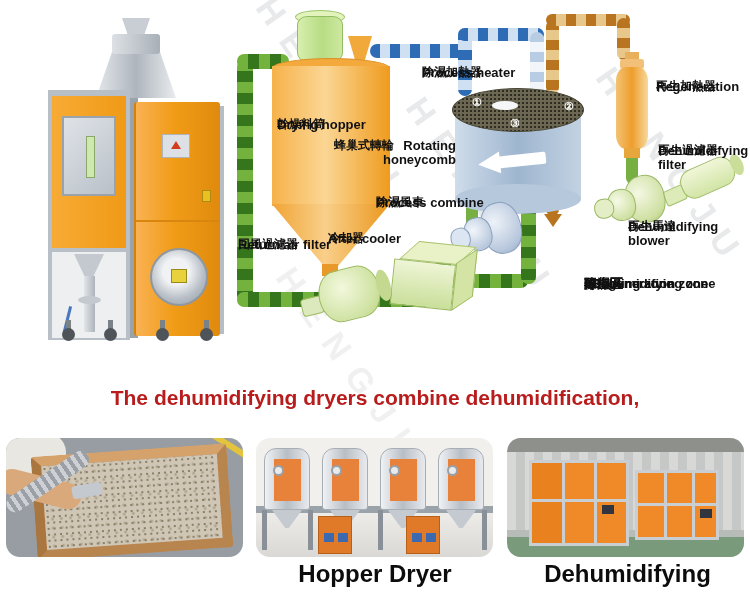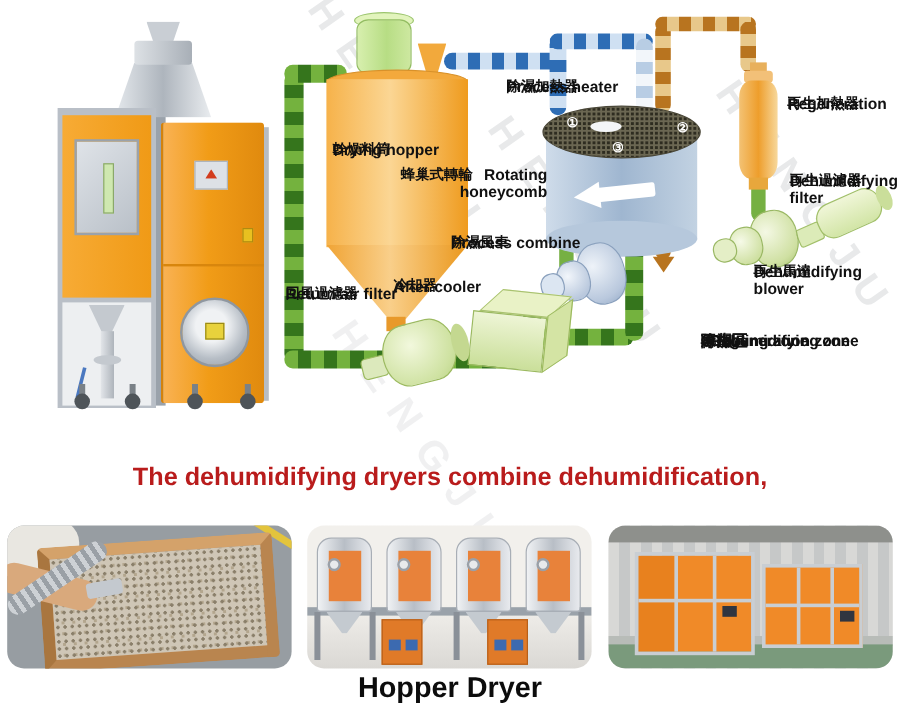--- a/index.html
+++ b/index.html
@@ -435,14 +435,15 @@
     </div>
     <div class="p3-cab p3-cab1">
       <div class="p3-grid-v" style="left:30px;"></div>
         <div class="p3-grid-v" style="left:62px;"></div>
       <div class="p3-grid-h" style="top:36px;"></div>
       <div class="p3-scr" style="left:70px; top:42px;"></div>
     </div>
   </div>
 
   <div class="photo-label pl2">Hopper Dryer</div>
+  <div class="photo-label pl3">Dehumidifying</div>
 
 </div>
 
 </body></html>

